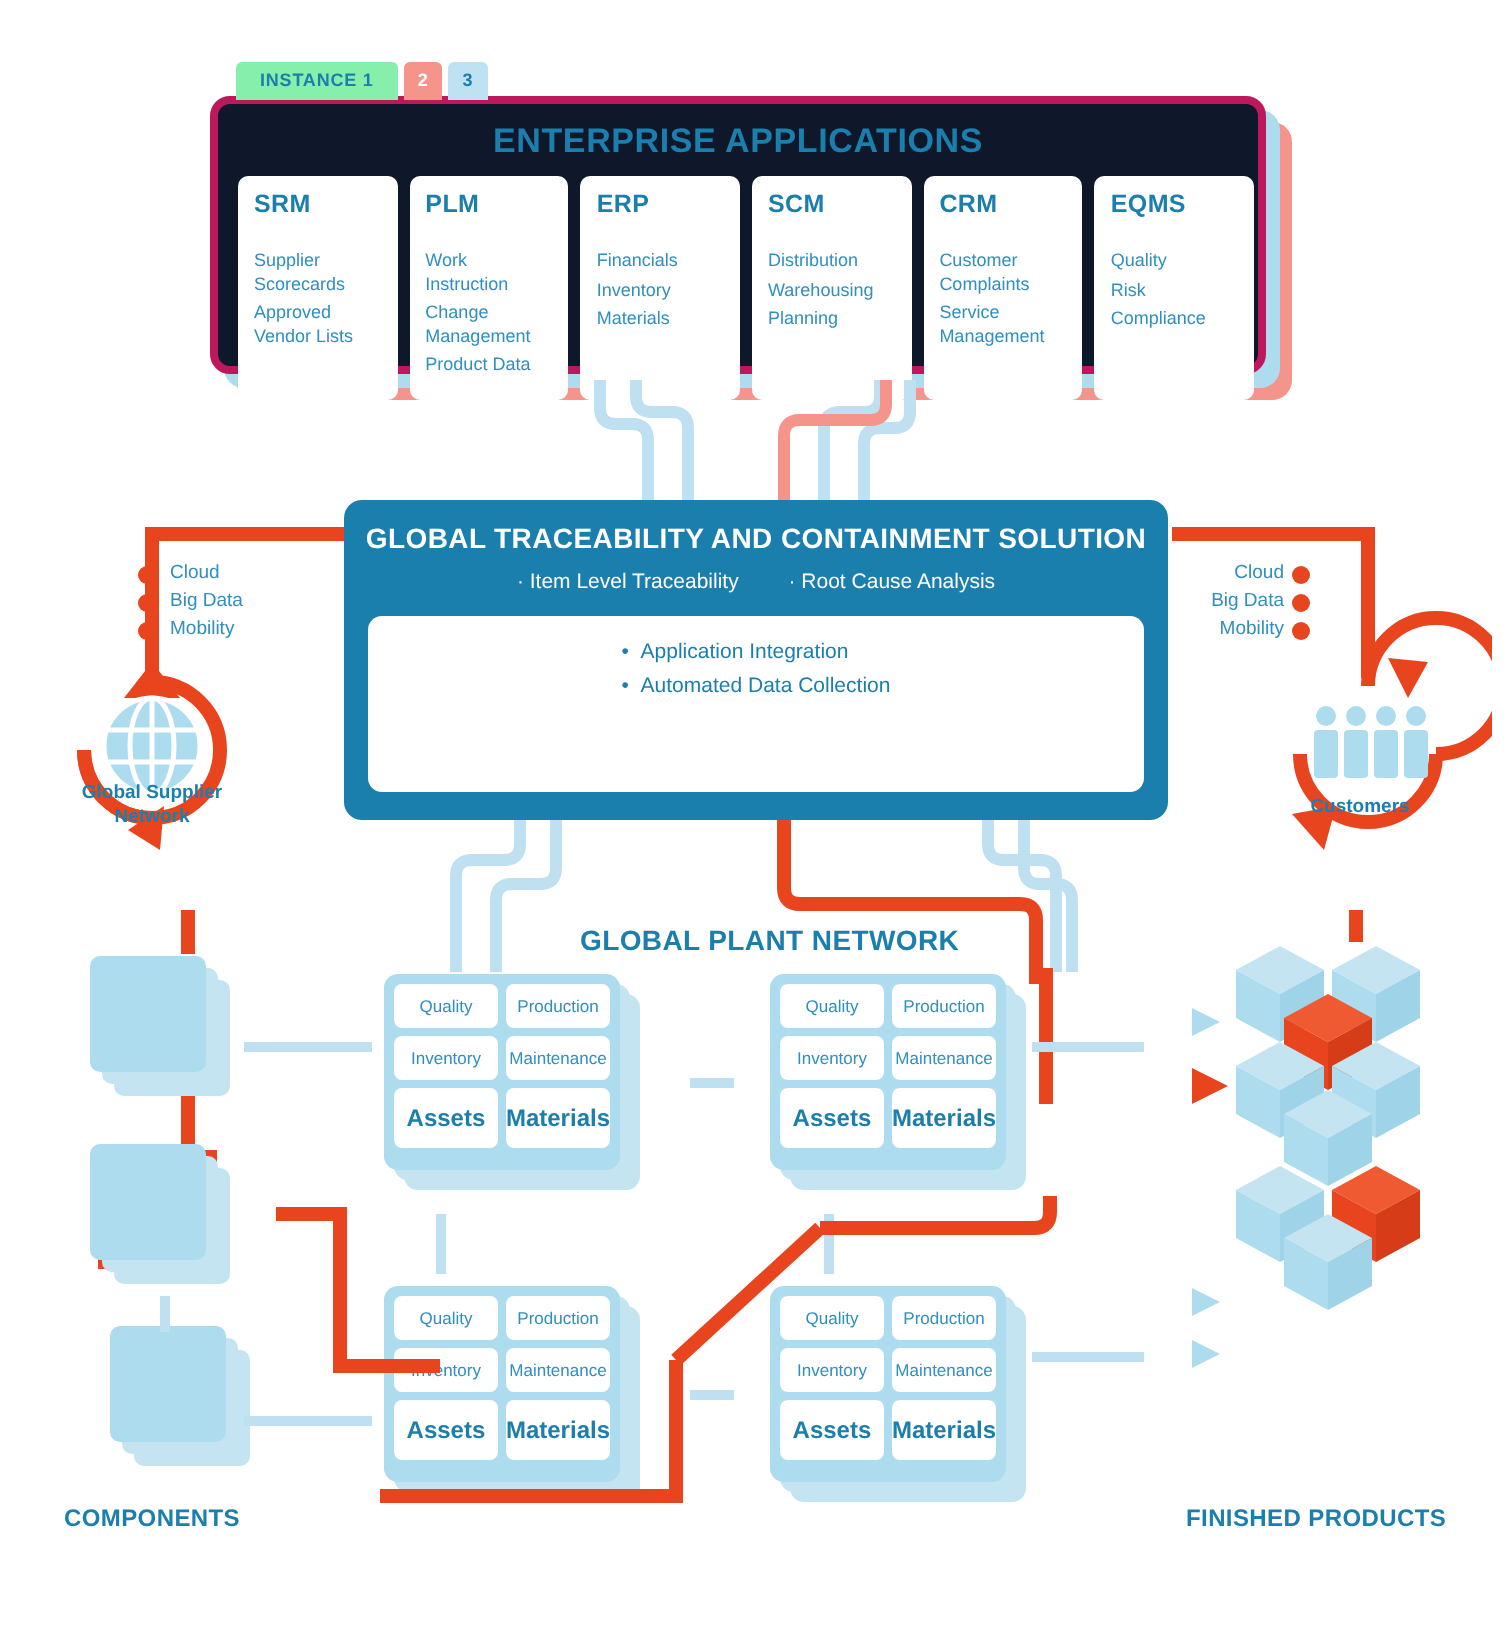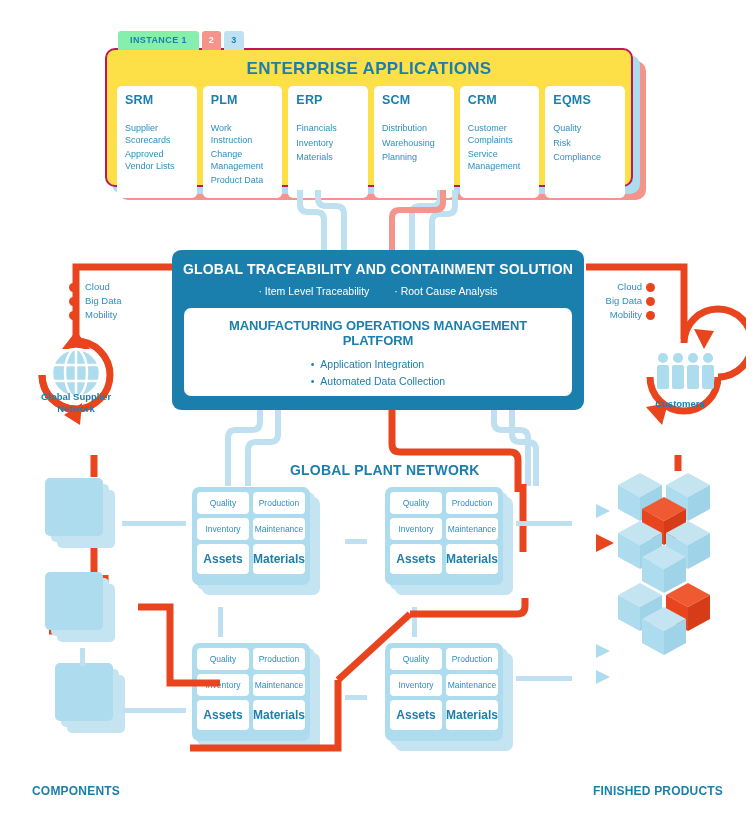--- a/index.html
+++ b/index.html
@@ -23,22 +23,22 @@
   .tab.active{background:#86efac;color:#1b7fae;padding:0 12px;}
   .tab.alt{background:#f4948a;color:#ffffff;padding:0 7px;}
   .tab.third{background:#bfe2f2;padding:0 7px;}
 
   
   #ea-wrap{left:105px;top:48px;width:546px;height:152px;}
   .ea-shadow{position:absolute;border-radius:10px;}
   .ea-s2{left:13px;top:13px;width:528px;height:139px;background:#f4948a;}
   .ea-s1{left:7px;top:7px;width:528px;height:139px;background:#addcef;}
   .ea-panel{
-    position:absolute;left:0;top:0;width:528px;height:139px;background:#fde047;
-    border-radius:10px;border:2px solid #be185d;box-sizing:border-box;
+    position:absolute;left:0;top:0;width:528px;height:139px;background:#0f172a;
+    border-radius:10px;border:4px solid #be185d;box-sizing:border-box;
   }
   .ea-title{
     position:absolute;left:0;top:9px;width:100%;text-align:center;
     font-size:17px;font-weight:bold;color:#1b7fae;letter-spacing:.3px;
   }
   .ea-cols{position:absolute;left:10px;top:36px;width:508px;display:flex;gap:6px;}
   .ea-col{
     width:80px;min-height:85px;background:#ffffff;border-radius:5px;
     padding:7px 8px 8px 8px;box-sizing:border-box;
   }
@@ -101,21 +101,21 @@
     font-size:8.5px;color:#2f8fc0;
   }
   .cell.big{height:30px;line-height:30px;font-size:12px;font-weight:bold;color:#1b7fae;}
 
   
   .comp-stack{position:absolute;width:72px;height:72px;}
   .comp-sh{position:absolute;border-radius:5px;background:#c5e4f2;}
   .comp{position:absolute;left:0;top:0;width:58px;height:58px;background:#addcef;border-radius:5px;}
 
   
-  .caption{position:absolute;font-size:12px;font-weight:bold;color:#1b7fae;letter-spacing:.2px;margin-top:32px;}
+  .caption{position:absolute;font-size:12px;font-weight:bold;color:#1b7fae;letter-spacing:.2px;}
 </style>
 </head>
 <body>
 
 <div class="stage">
 
   <div class="abs" id="tabs">
     <div class="tab active">INSTANCE 1</div>
     <div class="tab alt">2</div>
     <div class="tab third">3</div>
@@ -192,21 +192,20 @@
     <path d="M443,-8 L443,12 Q443,20 435,20 L400,20 Q392,20 392,28 L392,60" fill="none" stroke="#f4948a" stroke-width="6"></path>
   </svg>
 
   <div class="abs" id="core">
     <div id="core-title">GLOBAL TRACEABILITY AND CONTAINMENT SOLUTION</div>
     <div id="core-sub">
       <span>Item Level Traceability</span>
       <span>Root Cause Analysis</span>
     </div>
     <div id="mom">
-      <h3>MANUFACTURING OPERATIONS MANAGEMENT PLATFORM</h3>
       <div class="cols">
         <ul>
           <li>Application Integration</li>
           <li>Automated Data Collection</li>
         </ul>
       </div>
     </div>
   </div>
 
   <svg class="abs" style="left:30px;top:255px;width:160px;height:185px;">

